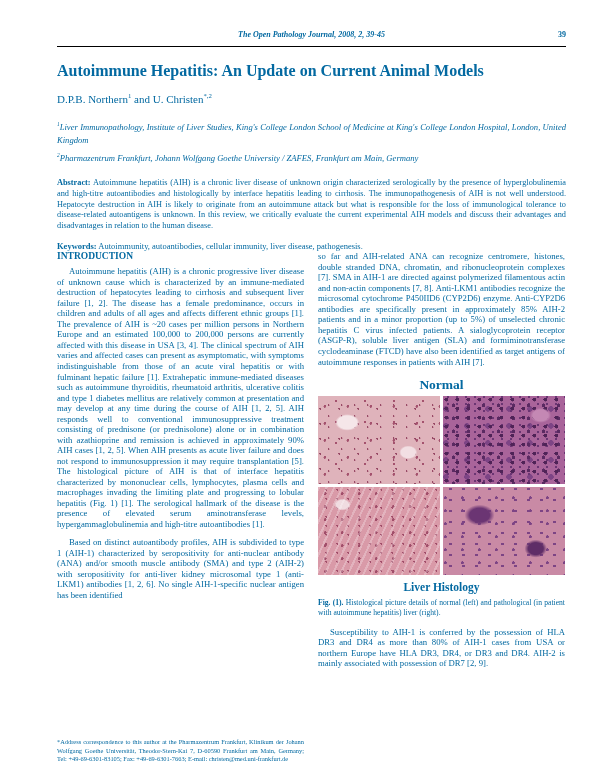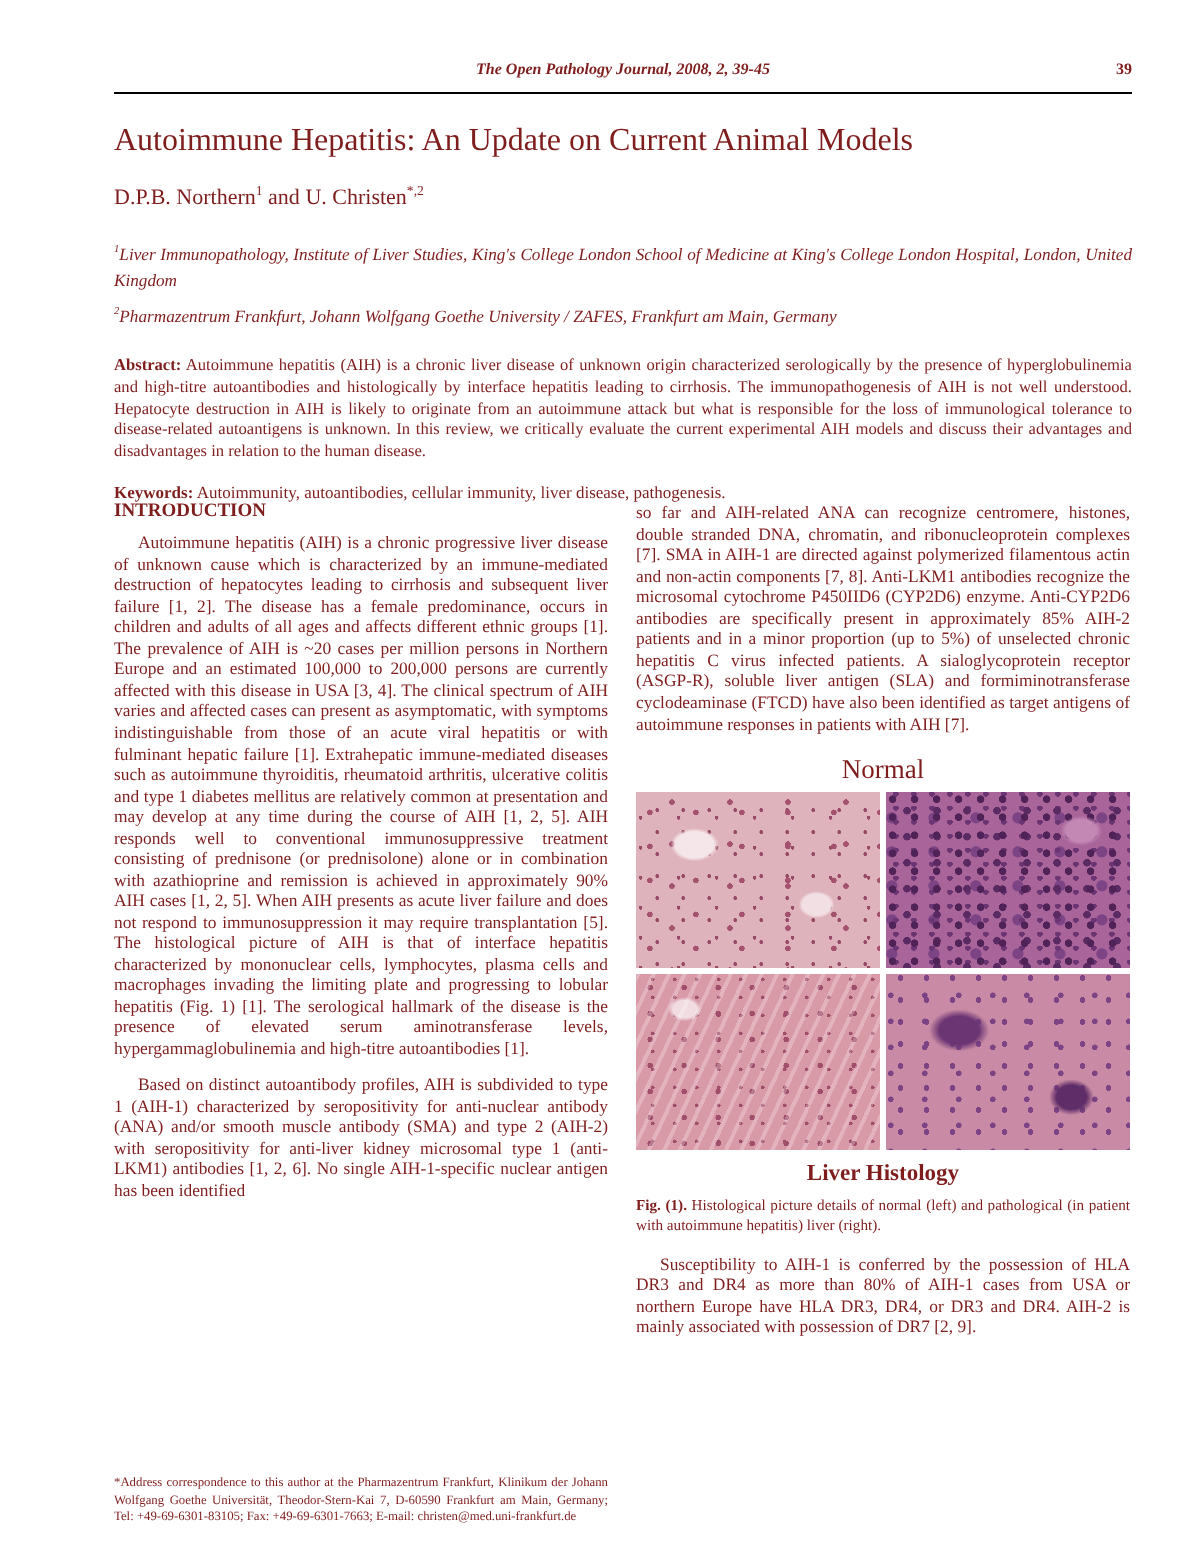--- a/index.html
+++ b/index.html
@@ -1,35 +1,35 @@
 <!DOCTYPE html>
 <html><head>
 <meta charset="utf-8">
 <style>
   html,body{margin:0;padding:0;background:#ffffff;}
-  .page{width:600px;height:776px;background:#fff;font-family:"Liberation Serif",serif;color:#7f1d1d;
+  .page{width:600px;height:776px;background:#fff;font-family:"Liberation Serif",serif;color:#0369a1;
         padding:30px 34px 12px 57px;box-sizing:border-box;display:flex;flex-direction:column;overflow:hidden;}
   .header{position:relative;text-align:center;font-size:8px;font-weight:bold;font-style:italic;
           border-bottom:1.2px solid #000;padding-bottom:7px;}
   .pagenum{position:absolute;right:0;top:0;font-style:normal;}
-  .title{font-size:16px;font-weight:normal;margin:15px 0 0;}
+  .title{font-size:16px;font-weight:bold;margin:15px 0 0;}
   .authors{margin-top:13px;font-size:11px;}
   sup{font-size:62%;vertical-align:super;line-height:0;}
   .affiliations{margin-top:16px;}
   .affil{font-style:italic;font-size:8.6px;line-height:1.5;text-align:justify;margin:0 0 5px;}
   .abstract{margin:8px 0 0;font-size:8.3px;line-height:1.32;text-align:justify;}
   .keywords{margin:9px 0 0;font-size:8.5px;}
   .lbl{font-weight:bold;}
   .cols{display:flex;gap:14px;flex:1;overflow:hidden;}
   .col{width:247px;display:flex;flex-direction:column;overflow:hidden;}
   .sec{font-size:9.5px;font-weight:bold;margin:0 0 5px;}
   .body{font-size:8.7px;line-height:1.21;text-align:justify;margin:0 0 8px;}
   .ind{text-indent:12px;}
   .figure{margin:2px 0;}
-  .fig-heads{display:flex;font-weight:normal;font-size:13.5px;text-align:center;margin-bottom:3px;}
+  .fig-heads{display:flex;font-weight:bold;font-size:13.5px;text-align:center;margin-bottom:3px;}
   .fig-heads span{flex:1;}
   .fig-grid{display:grid;grid-template-columns:1fr 1fr;gap:3px;}
   .histo{height:88px;}
   .h-n1{background-color:#dfb3bb;background-image:
         radial-gradient(ellipse 16px 11px at 24% 30%, #f5e6e9 60%, rgba(245,230,233,0) 75%),
         radial-gradient(ellipse 12px 9px at 74% 64%, #f2dfe3 60%, rgba(242,223,227,0) 75%),
         radial-gradient(circle 1.5px at 30% 60%, #a4526e 90%, transparent 100%),
         radial-gradient(circle 1.5px at 62% 24%, #a4526e 90%, transparent 100%),
         radial-gradient(circle 1px at 82% 82%, #984a66 90%, transparent 100%),
         radial-gradient(circle 1px at 12% 86%, #984a66 90%, transparent 100%);

